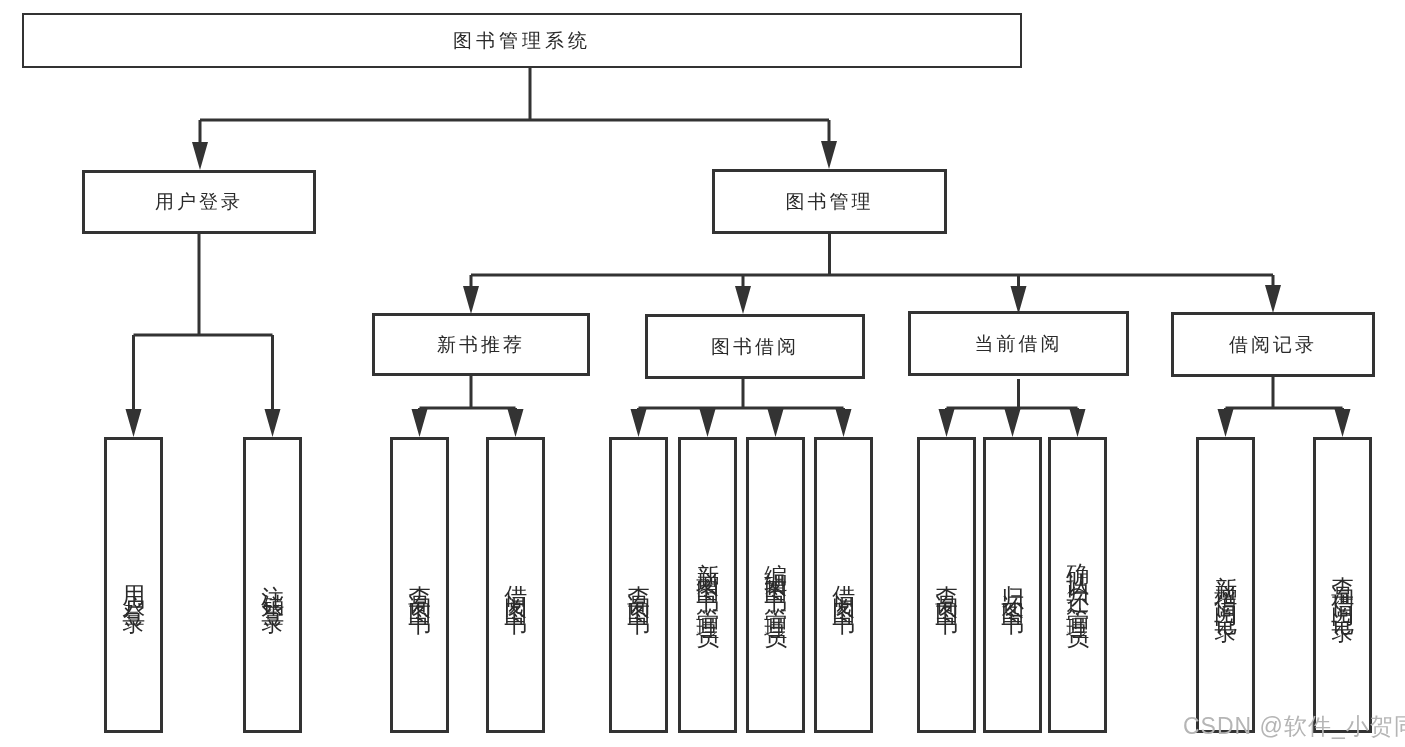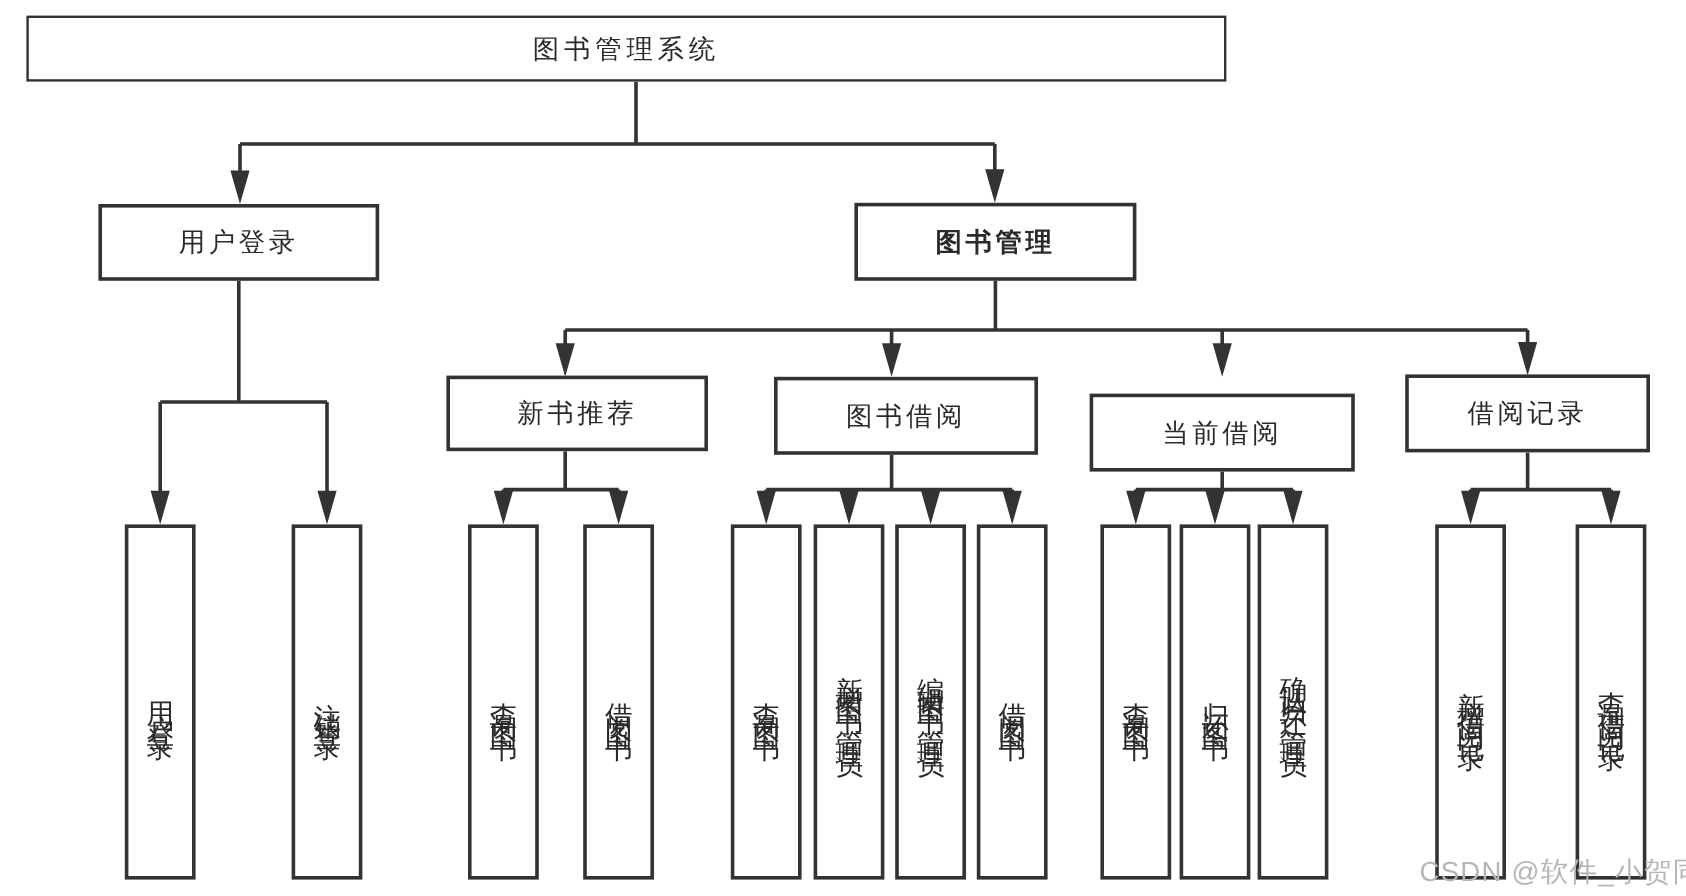--- a/index.html
+++ b/index.html
@@ -10,21 +10,21 @@
     overflow:hidden;
     font-family:"Liberation Sans", sans-serif;
   }
   .wires{position:absolute;left:0;top:0;z-index:1;}
   .box{
     position:absolute;box-sizing:border-box;
     background:#ffffff;border:3px solid #333333;
     display:flex;align-items:center;justify-content:center;
     color:#2a2a2a;z-index:2;text-align:center;
   }
-  .box.h{font-size:22px;letter-spacing:3px;white-space:nowrap;}
+  .box.h{font-size:19px;letter-spacing:3px;white-space:nowrap;}
   .box.root{border-width:2px;letter-spacing:4px;}
   .box.v{
     writing-mode:vertical-rl;text-orientation:mixed;
     font-size:23px;letter-spacing:9px;line-height:1.1;
     top:437px;width:59px;height:296px;
   }
   .watermark{
     position:absolute;z-index:5;
     left:1183px;top:711px;
     font-size:23px;color:#b5b5b5;letter-spacing:1px;
@@ -65,25 +65,25 @@
       M1004.5,409 L1020.5,409 L1012.5,437 Z
       M1069.5,409 L1085.5,409 L1077.5,437 Z
       M1217.5,409 L1233.5,409 L1225.5,437 Z
       M1334.5,409 L1350.5,409 L1342.5,437 Z
     "></path>
   </svg>
 
   <div class="box h root" style="left:22px;top:13px;width:1000px;height:55px;">图书管理系统</div>
 
   <div class="box h" style="left:82px;top:170px;width:234px;height:64px;">用户登录</div>
-  <div class="box h" style="left:712px;top:169px;width:235px;height:65px;font-weight:bold;">图书管理</div>
+  <div class="box h" style="left:712px;top:169px;width:235px;height:65px;">图书管理</div>
 
   <div class="box h" style="left:372px;top:313px;width:218px;height:63px;">新书推荐</div>
   <div class="box h" style="left:633px;top:314px;width:220px;height:65px;margin-left:12px;">图书借阅</div>
-  <div class="box h" style="left:908px;top:328px;width:221px;height:65px;">当前借阅</div>
+  <div class="box h" style="left:908px;top:311px;width:221px;height:65px;">当前借阅</div>
   <div class="box h" style="left:1171px;top:312px;width:204px;height:65px;">借阅记录</div>
 
   <div class="box v" style="left:104px;">用户登录</div>
   <div class="box v" style="left:243px;">注销登录</div>
 
   <div class="box v" style="left:390px;">查询图书</div>
   <div class="box v" style="left:486px;">借阅图书</div>
 
   <div class="box v" style="left:609px;">查询图书</div>
   <div class="box v" style="left:678px;">新增图书（管理员）</div>

